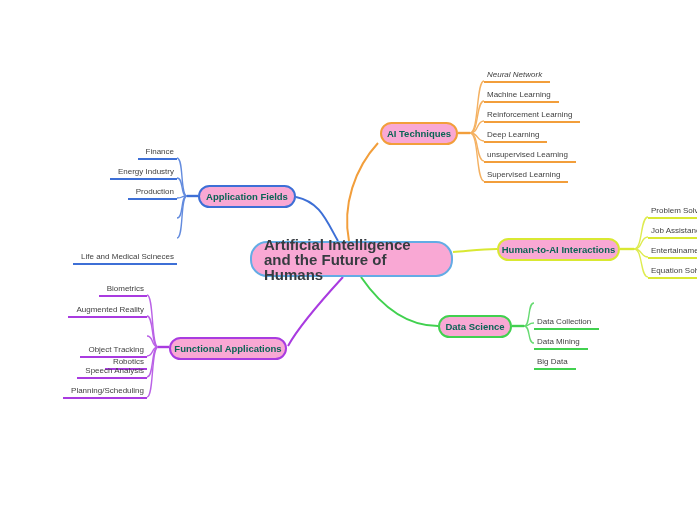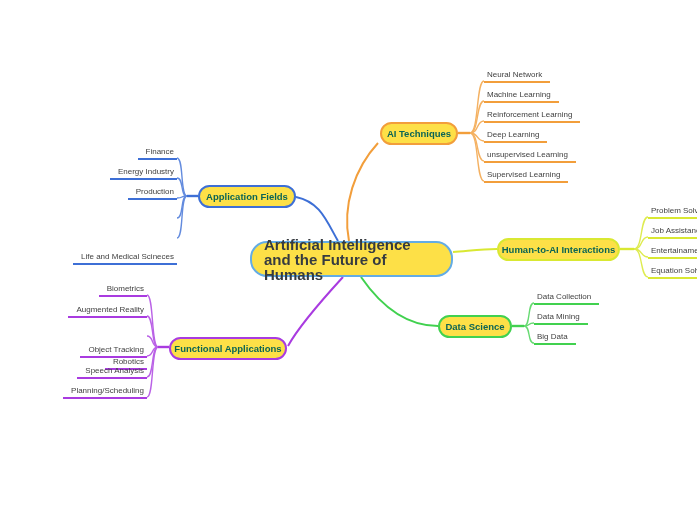--- a/index.html
+++ b/index.html
@@ -2,21 +2,21 @@
 <html><head>
 <meta charset="utf-8">
 <style>
   html,body{margin:0;padding:0;background:#fff;}
   .canvas{
     position:relative;width:697px;height:520px;background:#ffffff;
     overflow:hidden;font-family:"Liberation Sans", sans-serif;
   }
   svg.edges{position:absolute;left:0;top:0;width:697px;height:520px;}
   .node{
-    position:absolute;background:#fde047;border-style:solid;border-width:2px;
+    position:absolute;background:#f9a8d4;border-style:solid;border-width:2px;
     display:flex;align-items:center;justify-content:center;box-sizing:border-box;
     white-space:nowrap;cursor:pointer;
   }
   .central{
     left:250px;top:241px;width:203px;height:36px;border-radius:17px;
     border-color:#63ACE5;font-size:15px;font-weight:bold;color:#363B40;
     line-height:15px;justify-content:flex-start;padding:0 12px;white-space:normal;
   }
   .topic{
     height:23px;border-radius:12px;font-size:9.5px;font-weight:bold;color:#0B6455;
@@ -27,21 +27,21 @@
   .t-fa{left:169px;top:337px;width:118px;border-color:#A93BE0;}
   .t-af{left:198px;top:185px;width:98px;border-color:#3D6FD6;}
   .child{
     position:absolute;font-size:8px;color:#3F3F3F;line-height:13px;height:13px;
     white-space:nowrap;border-bottom:2px solid #000;cursor:pointer;
   }
   .child.r{padding:0 8px 0 3px;}              
   .child.l{padding:0 3px 0 8px;text-align:right;}  
   .c-ai{border-bottom-color:#F29E3B;}
   .c-h2ai{border-bottom-color:#D9E832;}
-  .c-ds{border-bottom-color:#41D14F;}
+  .c-ds{border-bottom-color:#41D14F;margin-top:25px;}
   .c-fa{border-bottom-color:#A93BE0;}
   .c-af{border-bottom-color:#3D6FD6;}
 </style>
 </head>
 <body>
 
 <div class="canvas">
 
   <svg class="edges" viewBox="0 0 697 520">
 
@@ -104,21 +104,21 @@
   <div class="node central">
     <span>Artificial Intelligence and the Future of Humans</span>
   </div>
 
   <div class="node topic t-ai">AI Techniques</div>
   <div class="node topic t-h2ai">Human-to-AI Interactions</div>
   <div class="node topic t-ds">Data Science</div>
   <div class="node topic t-fa">Functional Applications</div>
   <div class="node topic t-af">Application Fields</div>
 
-  <div class="child r c-ai" style="left:484px;top:68px;">Neural Network</div>
+  <div class="child r c-ai" style="left:484px;top:68px;font-style:italic;">Neural Network</div>
   <div class="child r c-ai" style="left:484px;top:88px;">Machine Learning</div>
   <div class="child r c-ai" style="left:484px;top:108px;">Reinforcement Learning</div>
   <div class="child r c-ai" style="left:484px;top:128px;">Deep Learning</div>
   <div class="child r c-ai" style="left:484px;top:148px;">unsupervised Learning</div>
   <div class="child r c-ai" style="left:484px;top:168px;">Supervised Learning</div>
 
   <div class="child r c-h2ai" style="left:648px;top:204px;">Problem Solving</div>
   <div class="child r c-h2ai" style="left:648px;top:224px;">Job Assistance</div>
   <div class="child r c-h2ai" style="left:648px;top:244px;">Entertainament</div>
   <div class="child r c-h2ai" style="left:648px;top:264px;">Equation Solving</div>

